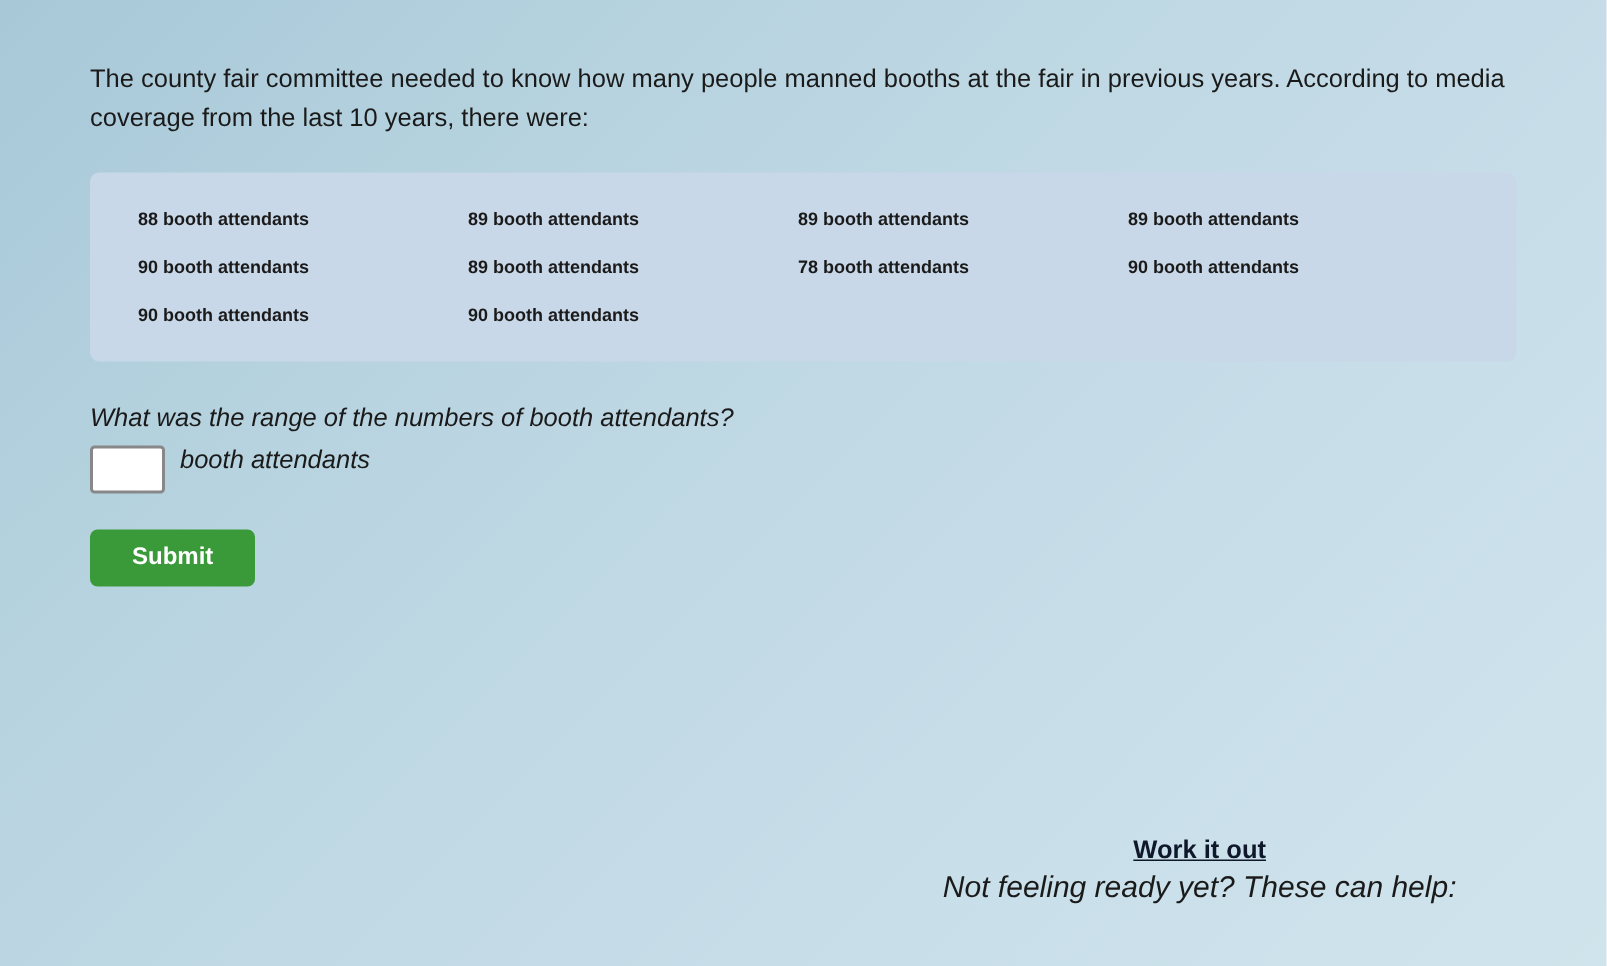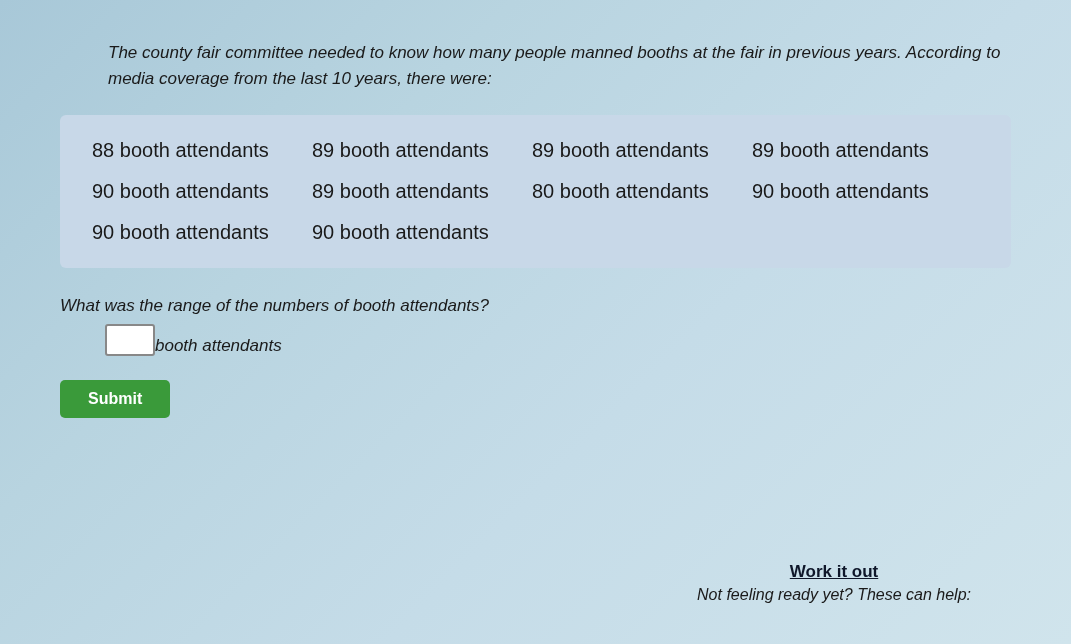--- a/index.html
+++ b/index.html
@@ -19,54 +19,52 @@
 
     .main-content {
       padding: 40px 60px 30px 60px;
     }
 
     .intro-text {
       font-size: 17px;
       color: #1a1a1a;
       line-height: 1.5;
       margin-bottom: 24px;
-      font-style: italic;
-      margin-left: 48px;
     }
 
     .data-table {
       background: #c8d8e8;
       border-radius: 6px;
       padding: 20px 24px 20px 24px;
       margin-bottom: 28px;
       display: grid;
       grid-template-columns: repeat(4, 220px);
       row-gap: 10px;
       column-gap: 0px;
     }
 
     .data-cell {
-      font-size: 20px;
-      font-weight: normal;
+      font-size: 12px;
+      font-weight: bold;
       color: #1a1a1a;
       padding: 4px 8px;
     }
 
     .question-text {
       font-size: 17px;
       color: #1a1a1a;
       margin-bottom: 8px;
       font-style: italic;
     }
 
     .answer-row {
       display: flex;
-      align-items: flex-end;
+      align-items: flex-start;
+      gap: 10px;
       margin-bottom: 24px;
-      margin-left: 45px;
     }
 
     .answer-input {
       width: 50px;
       height: 32px;
       border: 2px solid #888;
       background: white;
       border-radius: 3px;
       font-size: 16px;
       text-align: center;
@@ -100,39 +98,39 @@
 
     .work-it-out {
       font-size: 17px;
       color: #0f172a;
       font-weight: bold;
       margin-bottom: 4px;
       text-decoration: underline;
     }
 
     .help-text {
-      font-size: 16px;
+      font-size: 20px;
       color: #1a1a1a;
       font-style: italic;
     }
   </style>
 </head>
 <body>
 
 <div class="main-content">
   <p class="intro-text">The county fair committee needed to know how many people manned booths at the fair in previous years. According to media coverage from the last 10 years, there were:</p>
 
   <div class="data-table">
   <div class="data-cell">88 booth attendants</div>
       <div class="data-cell">89 booth attendants</div>
       <div class="data-cell">89 booth attendants</div>
       <div class="data-cell">89 booth attendants</div>
       <div class="data-cell">90 booth attendants</div>
       <div class="data-cell">89 booth attendants</div>
-      <div class="data-cell">80 booth attendants</div>
+      <div class="data-cell">78 booth attendants</div>
       <div class="data-cell">90 booth attendants</div>
       <div class="data-cell">90 booth attendants</div>
       <div class="data-cell">90 booth attendants</div>
     </div>
 
   <p class="question-text">What was the range of the numbers of booth attendants?</p>
 
   <div class="answer-row">
     <input type="text" class="answer-input" style="">
     <span class="answer-label">booth attendants</span>

